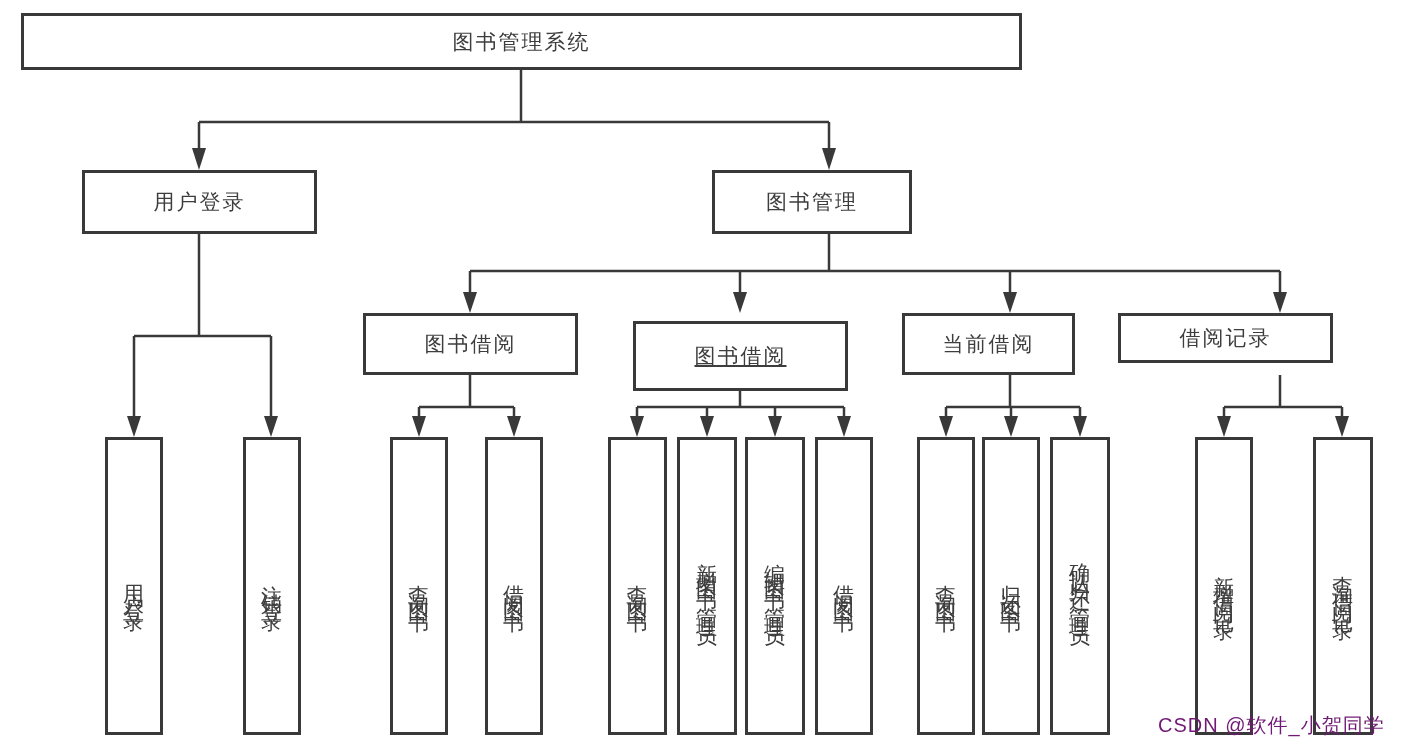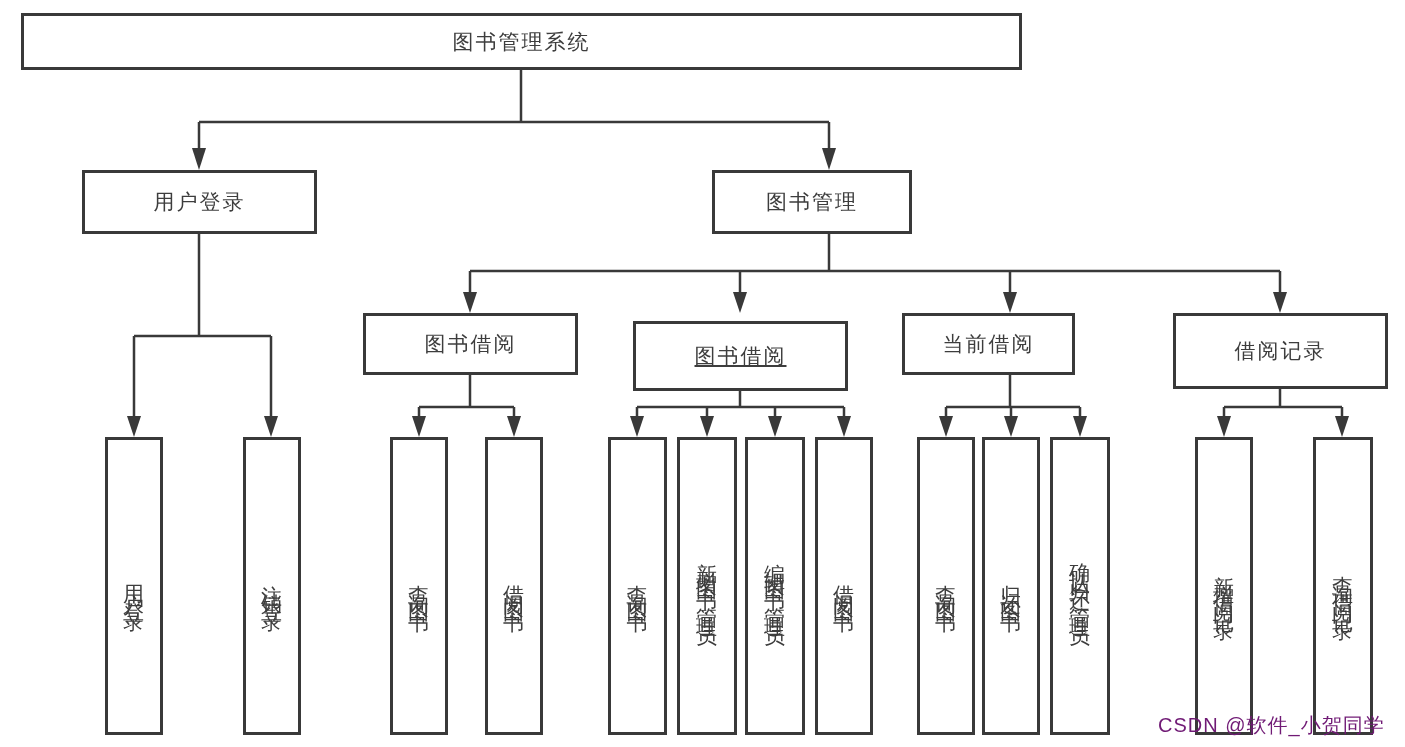--- a/index.html
+++ b/index.html
@@ -112,21 +112,21 @@
 
   <div class="box h" style="left:363px; top:313px; width:215px; height:62px;">
     <span>图书借阅</span>
   </div>
   <div class="box h" style="left:633px; top:321px; width:215px; height:70px;text-decoration:underline;">
     <span>图书借阅</span>
   </div>
   <div class="box h" style="left:902px; top:313px; width:173px; height:62px;">
     <span>当前借阅</span>
   </div>
-  <div class="box h" style="left:1173px; top:313px; width:215px; height:76px;">
+  <div class="box h" style="left:1118px; top:313px; width:215px; height:50px;">
     <span>借阅记录</span>
   </div>
 
   <div class="box v" style="left:105px; top:437px; width:58px; height:298px;">
     <span>用户登录</span>
   </div>
   <div class="box v" style="left:243px; top:437px; width:58px; height:298px;">
     <span>注销登录</span>
   </div>
   <div class="box v" style="left:390px; top:437px; width:58px; height:298px;">

